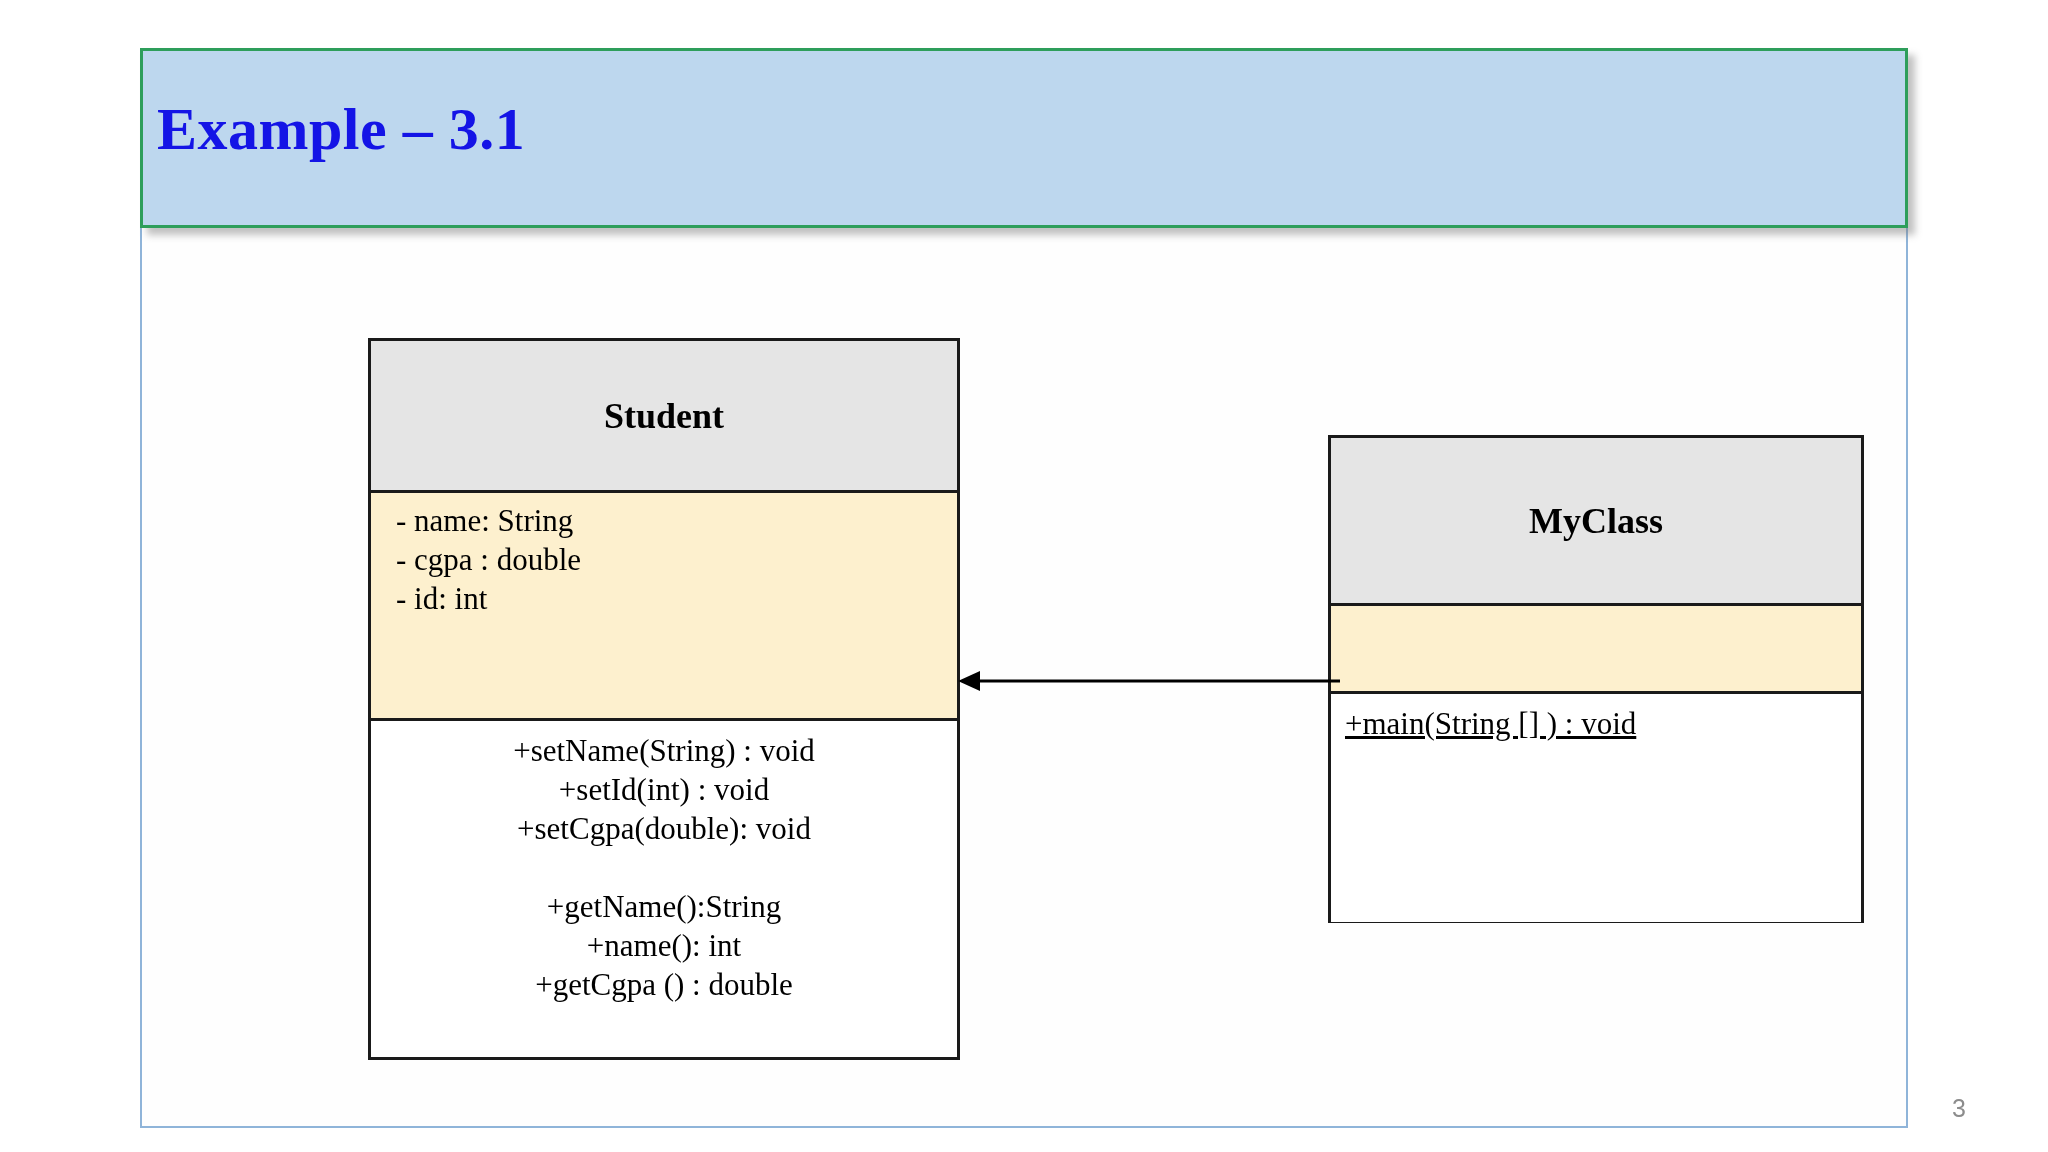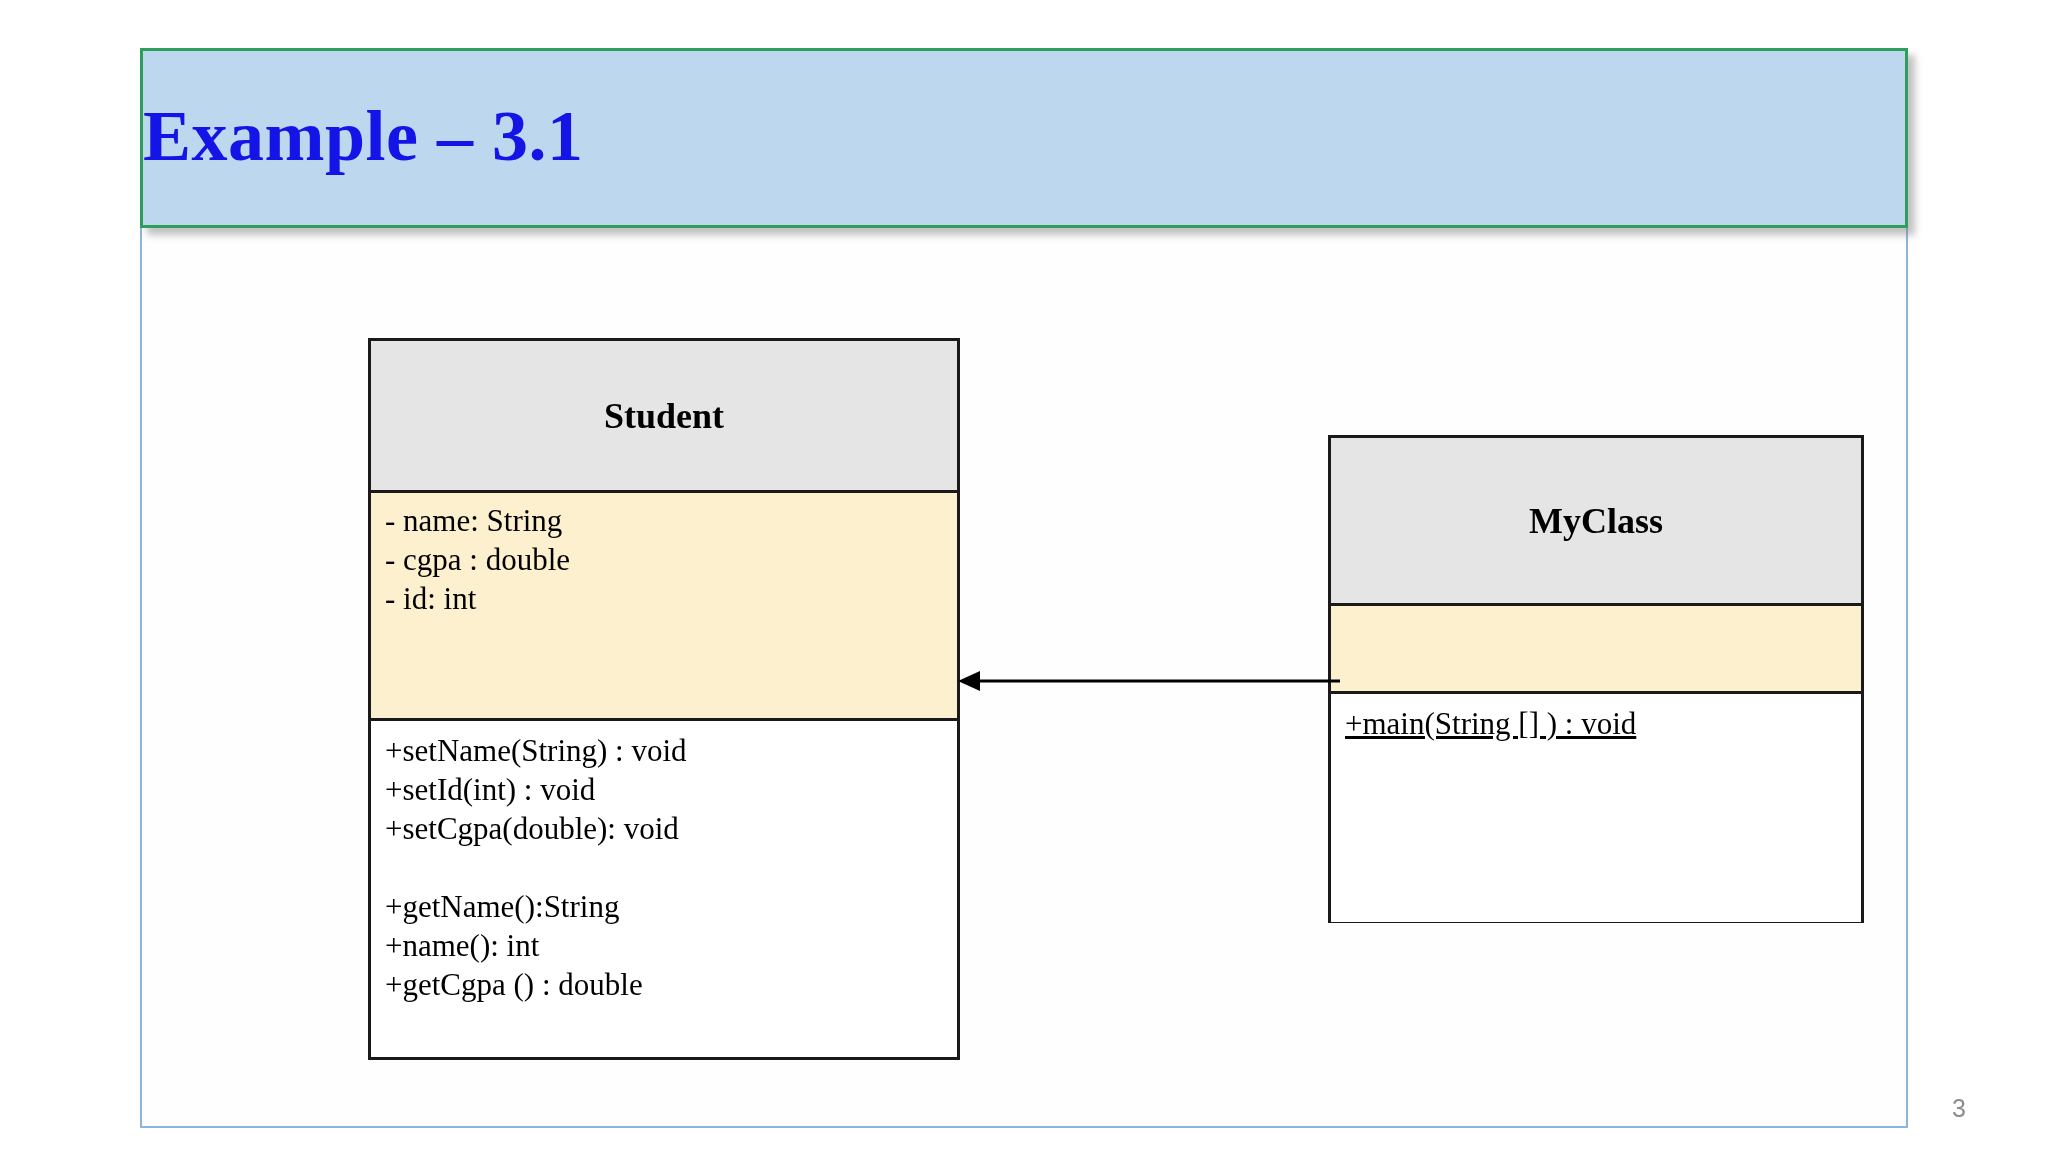--- a/index.html
+++ b/index.html
@@ -34,25 +34,25 @@
     top: 48px;
     width: 1768px;
     height: 180px;
     background: #BDD7EE;
     border: 3px solid #2E9E5B;
     box-sizing: border-box;
     box-shadow: 7px 7px 7px rgba(120,120,120,0.45);
   }
   #title-text {
     position: absolute;
-    left: 0;
+    left: 14px;
     top: 44px;
     font-family: "Liberation Serif", serif;
     font-weight: bold;
-    font-size: 72px;
+    font-size: 60px;
     color: #1414E6;
     letter-spacing: 0.5px;
     white-space: nowrap;
   }
 
   
   .uml-class {
     position: absolute;
     border: 3px solid #1a1a1a;
     box-sizing: border-box;
@@ -69,21 +69,21 @@
   .uml-header-text {
     font-family: "Liberation Serif", serif;
     font-weight: bold;
     font-size: 36px;
     color: #000000;
   }
   .uml-attrs {
     background: #FDF0CE;
     border-bottom: 3px solid #1a1a1a;
     box-sizing: border-box;
-    padding: 12px 14px 0 14px;
+    padding: 12px 14px 0 25px;
   }
   .uml-methods {
     background: #ffffff;
     box-sizing: border-box;
     padding: 14px 14px 0 14px;
   }
   .uml-line {
     font-family: "Liberation Serif", serif;
     font-size: 31px;
     color: #000000;
@@ -91,21 +91,21 @@
     height: 39px;
     white-space: pre;
   }
   .uml-line.blank { height: 39px; }
   .uml-line.underline { text-decoration: underline; }
 
   
   #student-class { left: 368px; top: 338px; width: 592px; height: 722px; }
   #student-class .uml-header  { height: 152px; }
   #student-class .uml-attrs   { height: 228px; }
-  #student-class .uml-methods { height: 312px; }
+  #student-class .uml-methods { height: 312px; text-align: center; }
 
   
   #myclass-class { left: 1328px; top: 435px; width: 536px; height: 488px; }
   #myclass-class .uml-header  { height: 168px; }
   #myclass-class .uml-attrs   { height: 88px; }
   #myclass-class .uml-methods { height: 228px; }
 
   
   #assoc-arrow {
     position: absolute;

